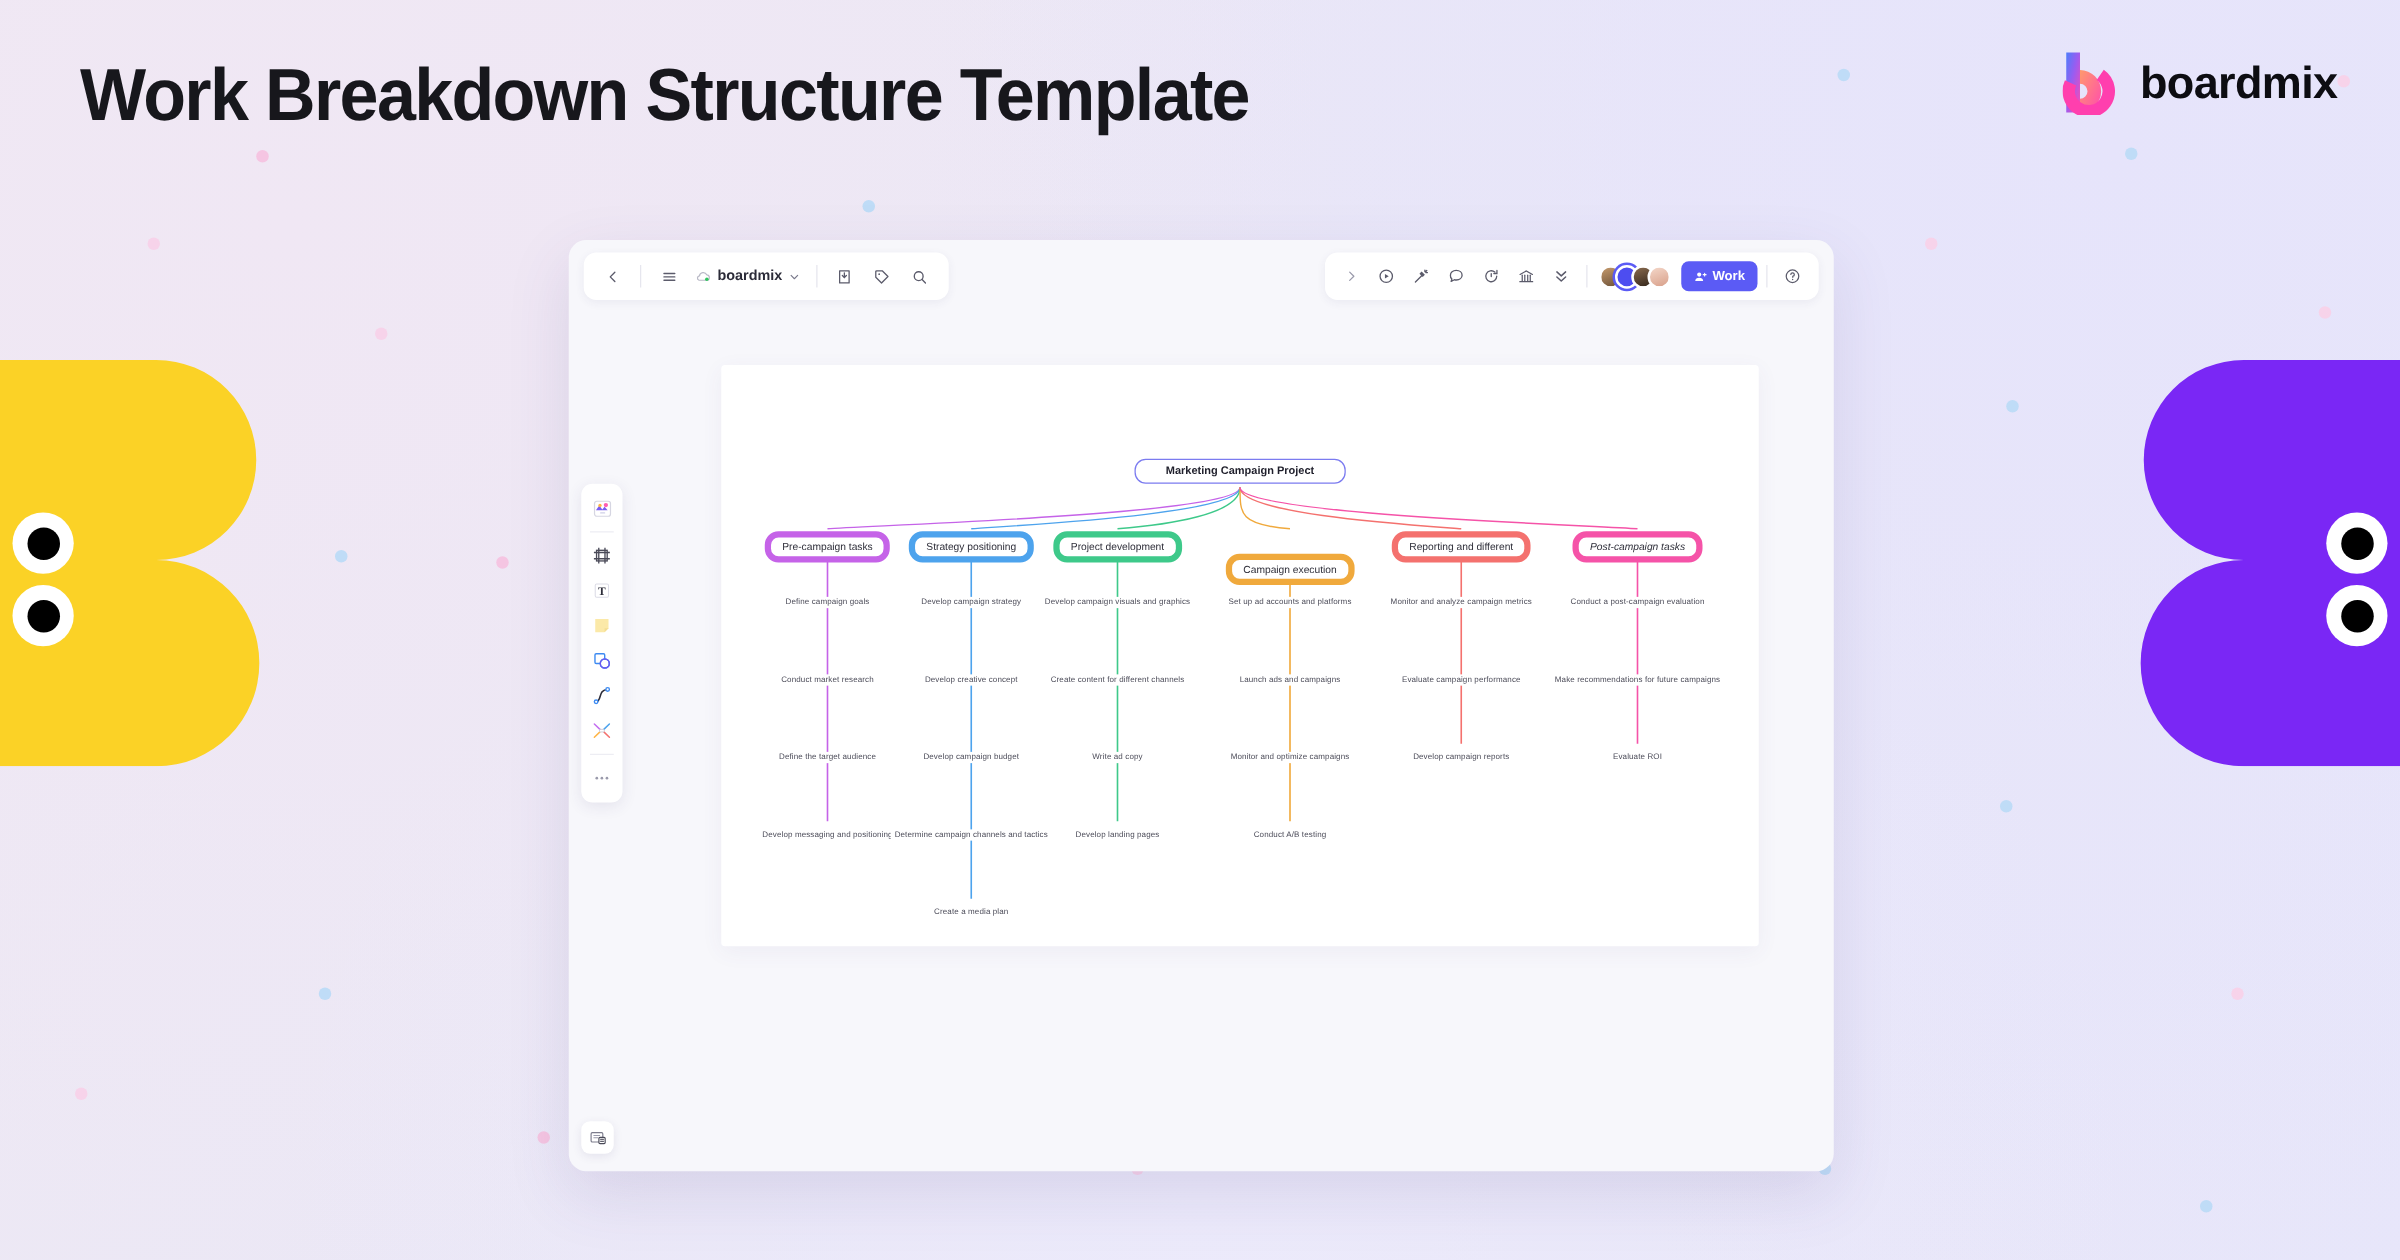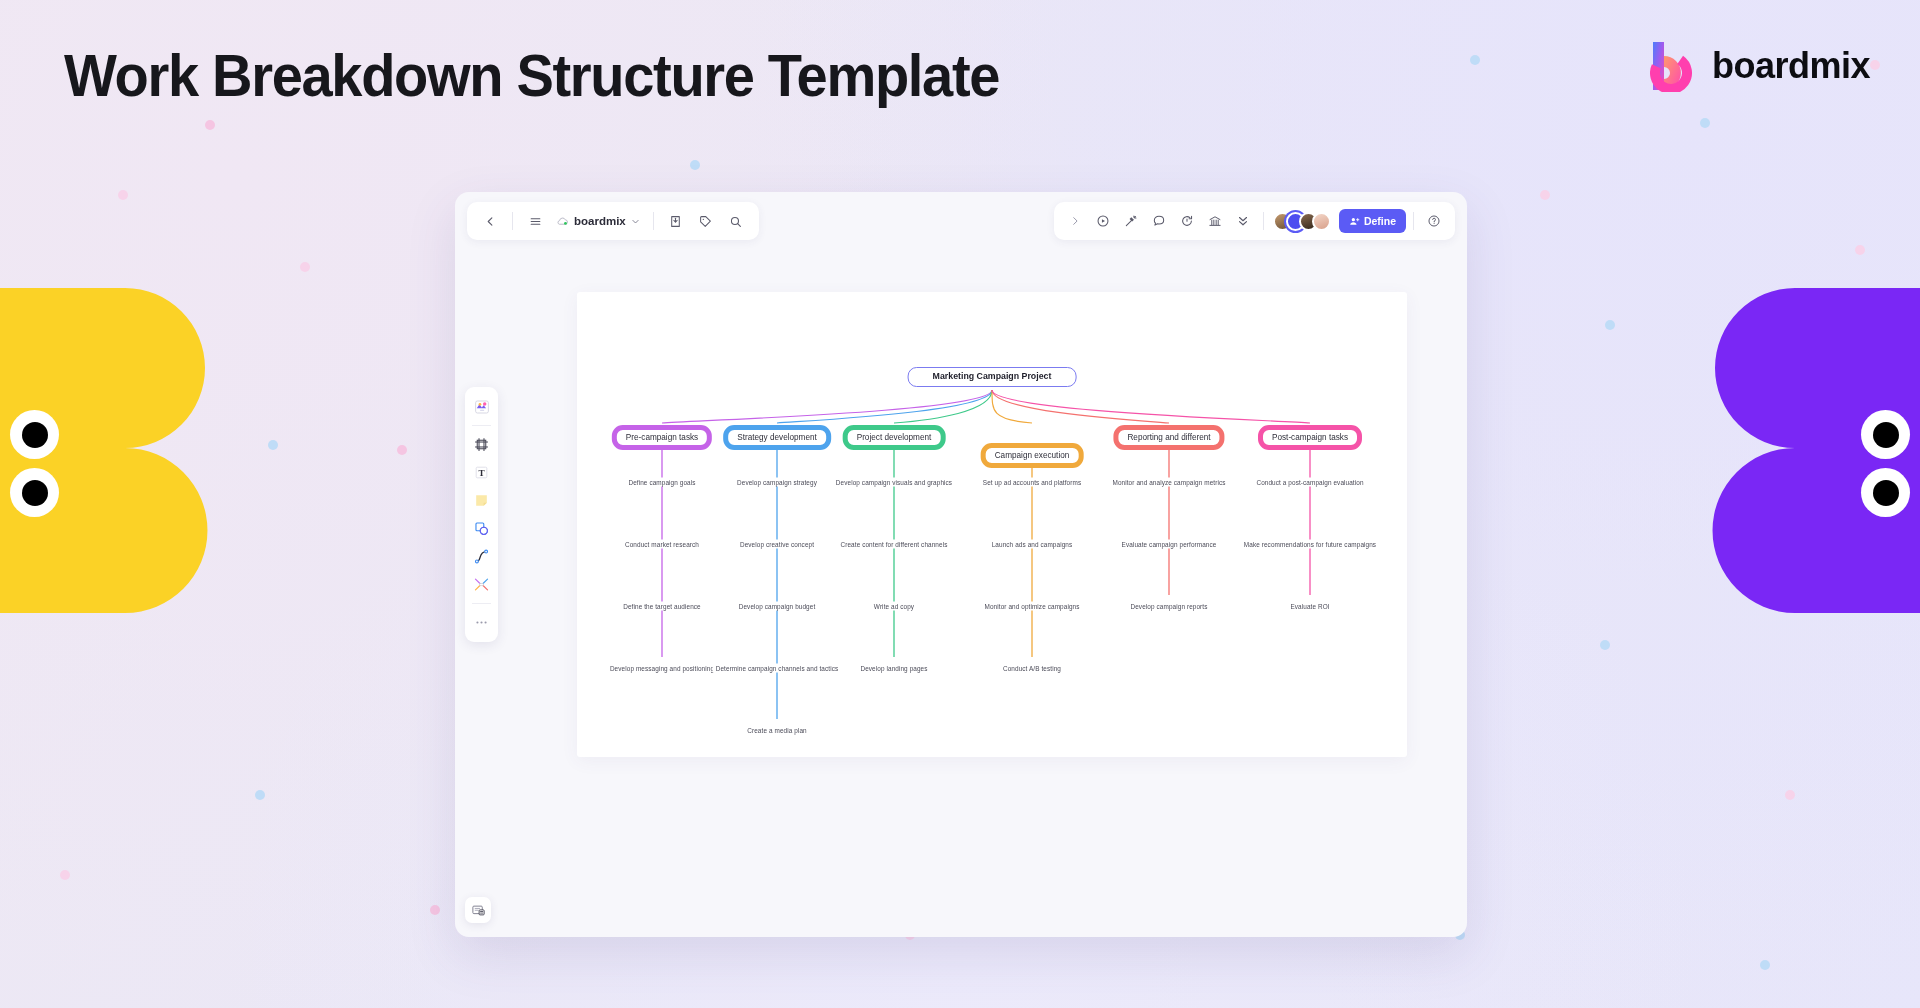--- a/index.html
+++ b/index.html
@@ -307,21 +307,21 @@
         <div class="av" style="background:linear-gradient(160deg,#f4d7c9,#d8a08a);"></div>
       </div>
 
       <button class="share-btn">
         <svg width="11" height="11" viewBox="0 0 24 24" fill="#fff">
           <circle cx="9.5" cy="8" r="3.6"></circle>
             <path d="M2.6 19c0-3.6 3.1-5.6 6.9-5.6s6.9 2 6.9 5.6z"></path>
             <path d="M18.6 7.2h1.8v1.8h-1.8z" opacity="0"></path>
             <path d="M19 5.6v5M16.5 8.1h5" stroke="#fff" stroke-width="1.9" stroke-linecap="round"></path>
         </svg>
-        <span>Define</span>
+        <span>Work</span>
       </button>
 
       <div class="tb-sep"></div>
       <div class="ticon">
         <svg width="14" height="14" viewBox="0 0 24 24" fill="none" stroke="currentColor" stroke-width="1.7">
             <circle cx="12" cy="12" r="8.6"></circle>
             <path d="M9.7 9.4a2.4 2.4 0 1 1 2.7 2.6v1.5" stroke-linecap="round"></path>
             <circle cx="12.2" cy="16.4" r=".95" fill="currentColor" stroke="none"></circle>
           </svg>
       </div>
@@ -419,39 +419,39 @@
           <line x1="592" x2="592" y1="153" y2="303" stroke="#f4716e" stroke-width="1.3"></line>
           <path d="M415,98 C415,119.5 693,128 733,131" stroke="#f553a8" stroke-width="1.15" fill="none"></path>
           <line x1="733" x2="733" y1="153" y2="303" stroke="#f553a8" stroke-width="1.3"></line>
         </svg>
     <div class="node root" style="left: 415px; top: 75px;">Marketing Campaign Project</div>
         <div class="node" style="left: 85px; top: 133px; border-color: rgb(197, 99, 232);">Pre-campaign tasks</div>
         <div class="leaf" style="left: 85px; top: 190px;">Define campaign goals</div>
         <div class="leaf" style="left: 85px; top: 252px;">Conduct market research</div>
         <div class="leaf" style="left: 85px; top: 314px;">Define the target audience</div>
         <div class="leaf" style="left: 85px; top: 376px;">Develop messaging and positioning</div>
-        <div class="node" style="left: 200px; top: 133px; border-color: rgb(77, 163, 237);">Strategy development</div>
+        <div class="node" style="left: 200px; top: 133px; border-color: rgb(77, 163, 237);">Strategy positioning</div>
         <div class="leaf" style="left: 200px; top: 190px;">Develop campaign strategy</div>
         <div class="leaf" style="left: 200px; top: 252px;">Develop creative concept</div>
         <div class="leaf" style="left: 200px; top: 314px;">Develop campaign budget</div>
         <div class="leaf" style="left: 200px; top: 376px;">Determine campaign channels and tactics</div>
         <div class="leaf" style="left: 200px; top: 438px;">Create a media plan</div>
         <div class="node" style="left: 317px; top: 133px; border-color: rgb(62, 201, 138);">Project development</div>
         <div class="leaf" style="left: 317px; top: 190px;">Develop campaign visuals and graphics</div>
         <div class="leaf" style="left: 317px; top: 252px;">Create content for different channels</div>
         <div class="leaf" style="left: 317px; top: 314px;">Write ad copy</div>
         <div class="leaf" style="left: 317px; top: 376px;">Develop landing pages</div>
         <div class="node" style="left: 455px; top: 151px; border-color: rgb(240, 169, 60);">Campaign execution</div>
         <div class="leaf" style="left: 455px; top: 190px;">Set up ad accounts and platforms</div>
         <div class="leaf" style="left: 455px; top: 252px;">Launch ads and campaigns</div>
         <div class="leaf" style="left: 455px; top: 314px;">Monitor and optimize campaigns</div>
         <div class="leaf" style="left: 455px; top: 376px;">Conduct A/B testing</div>
         <div class="node" style="left: 592px; top: 133px; border-color: rgb(244, 113, 110);">Reporting and different</div>
         <div class="leaf" style="left: 592px; top: 190px;">Monitor and analyze campaign metrics</div>
         <div class="leaf" style="left: 592px; top: 252px;">Evaluate campaign performance</div>
         <div class="leaf" style="left: 592px; top: 314px;">Develop campaign reports</div>
-        <div class="node" style="left: 733px; top: 133px; border-color: rgb(245, 83, 168);">Post-campaign tasks</div>
+        <div class="node" style="left: 733px; top: 133px; border-color: rgb(245, 83, 168); font-style: italic;">Post-campaign tasks</div>
         <div class="leaf" style="left: 733px; top: 190px;">Conduct a post-campaign evaluation</div>
         <div class="leaf" style="left: 733px; top: 252px;">Make recommendations for future campaigns</div>
         <div class="leaf" style="left: 733px; top: 314px;">Evaluate ROI</div>
       </div>
   </div>
 </div>
 
 </body></html>

